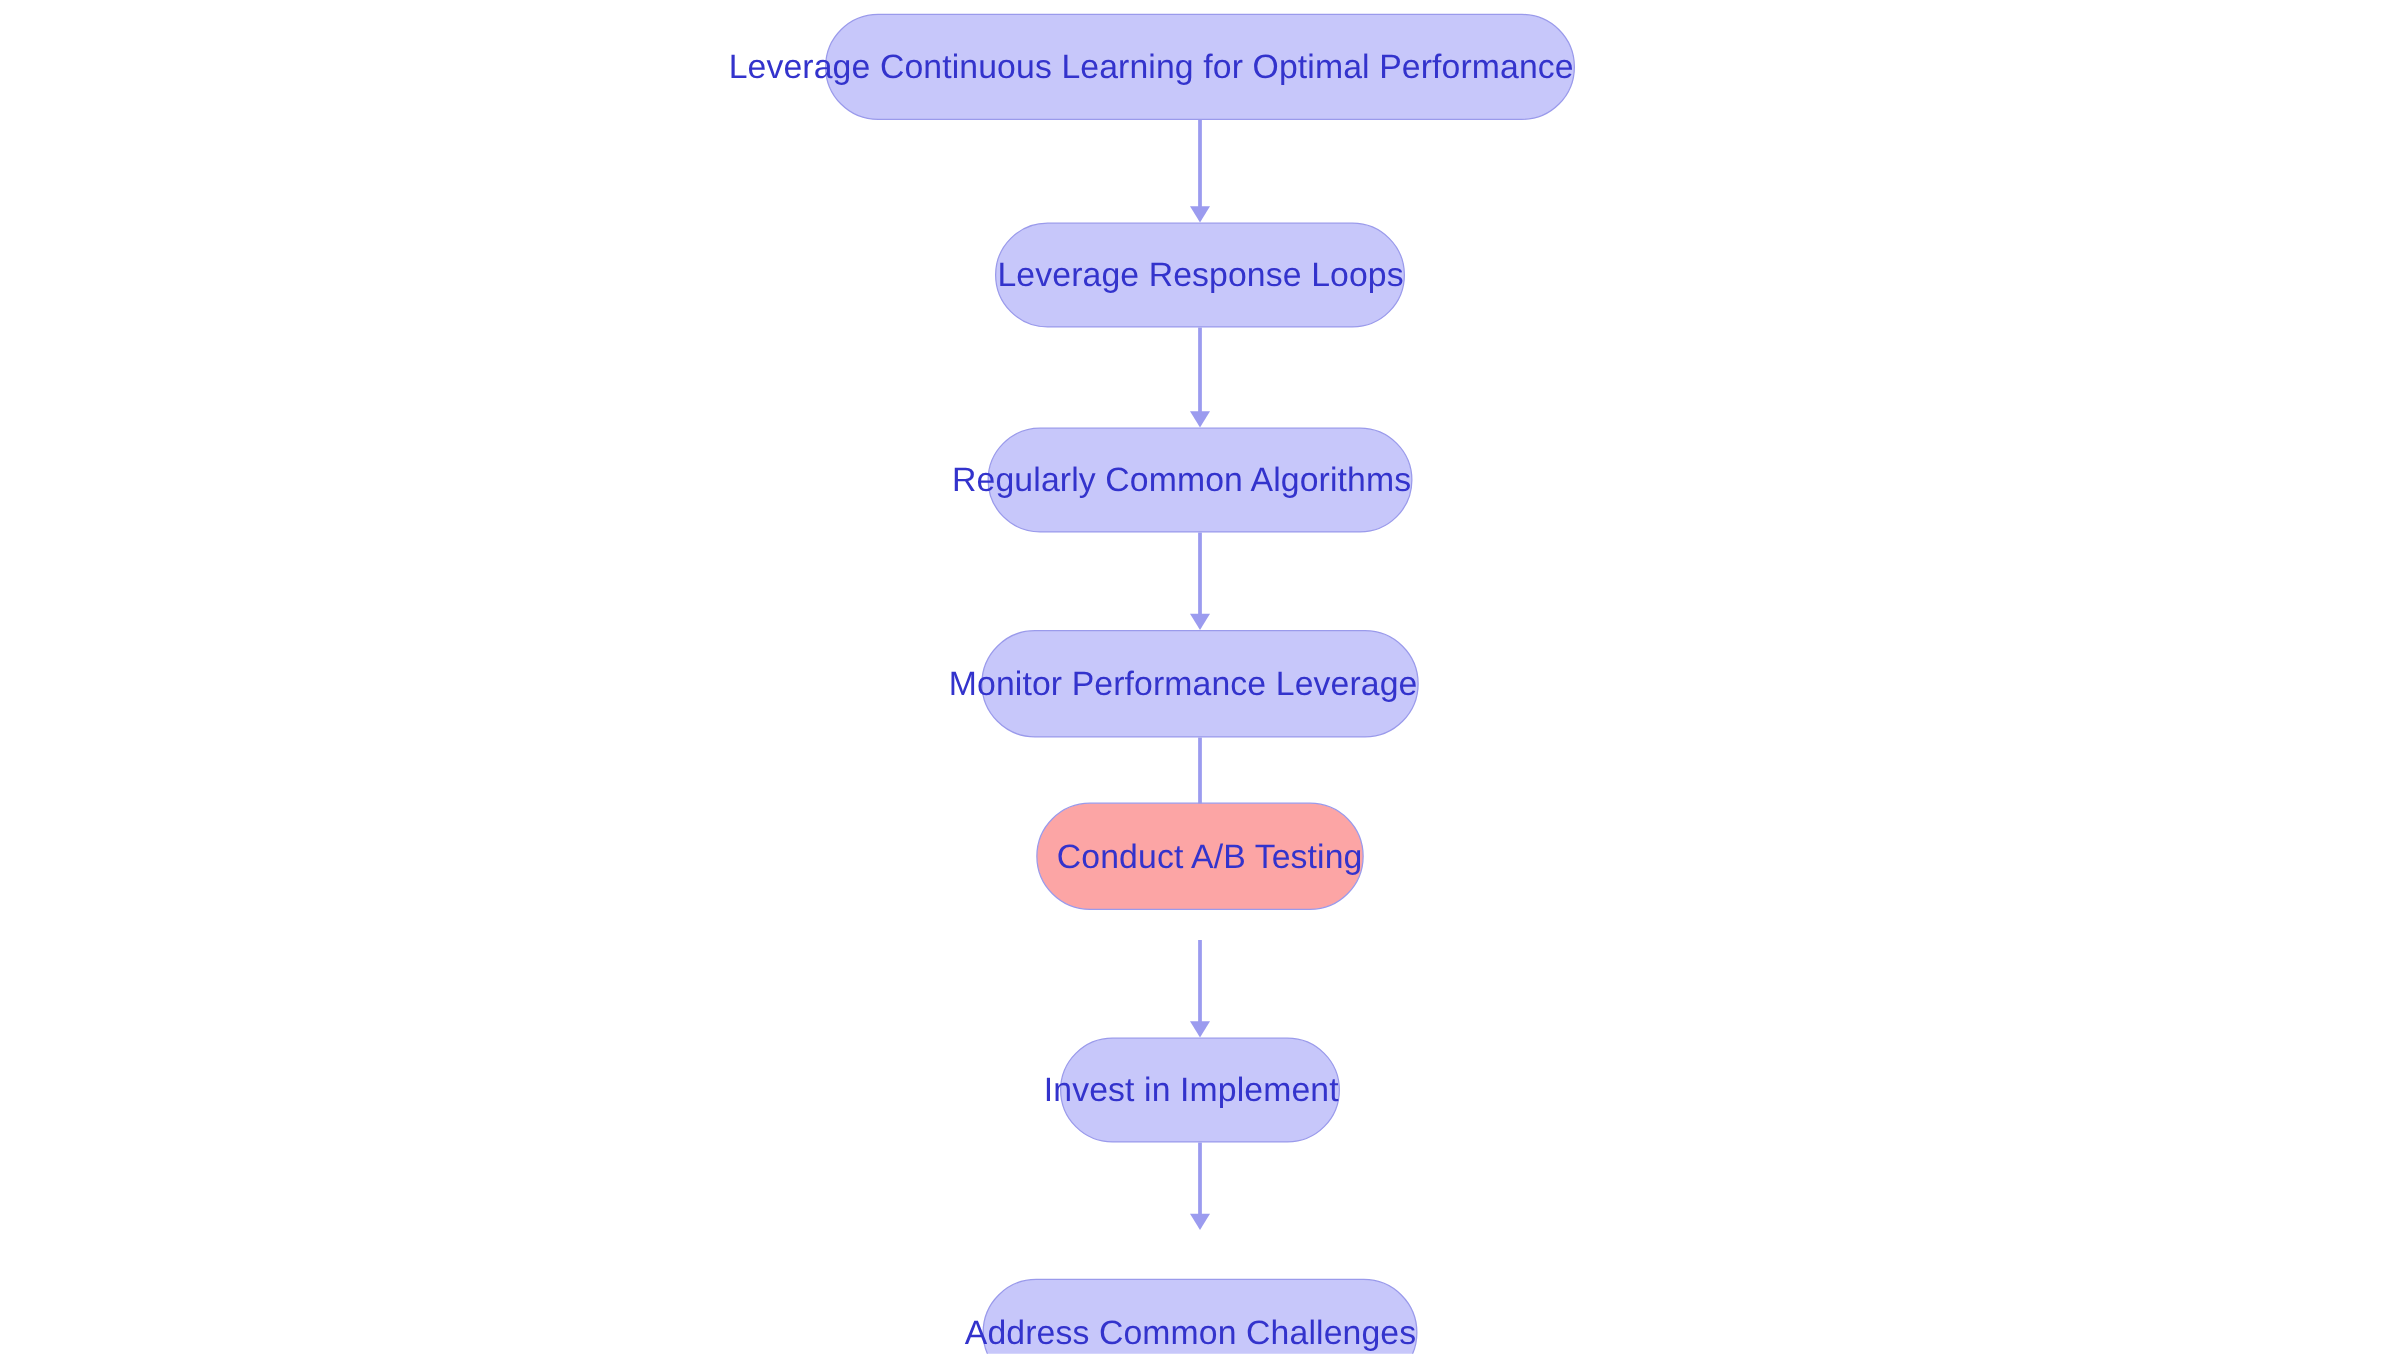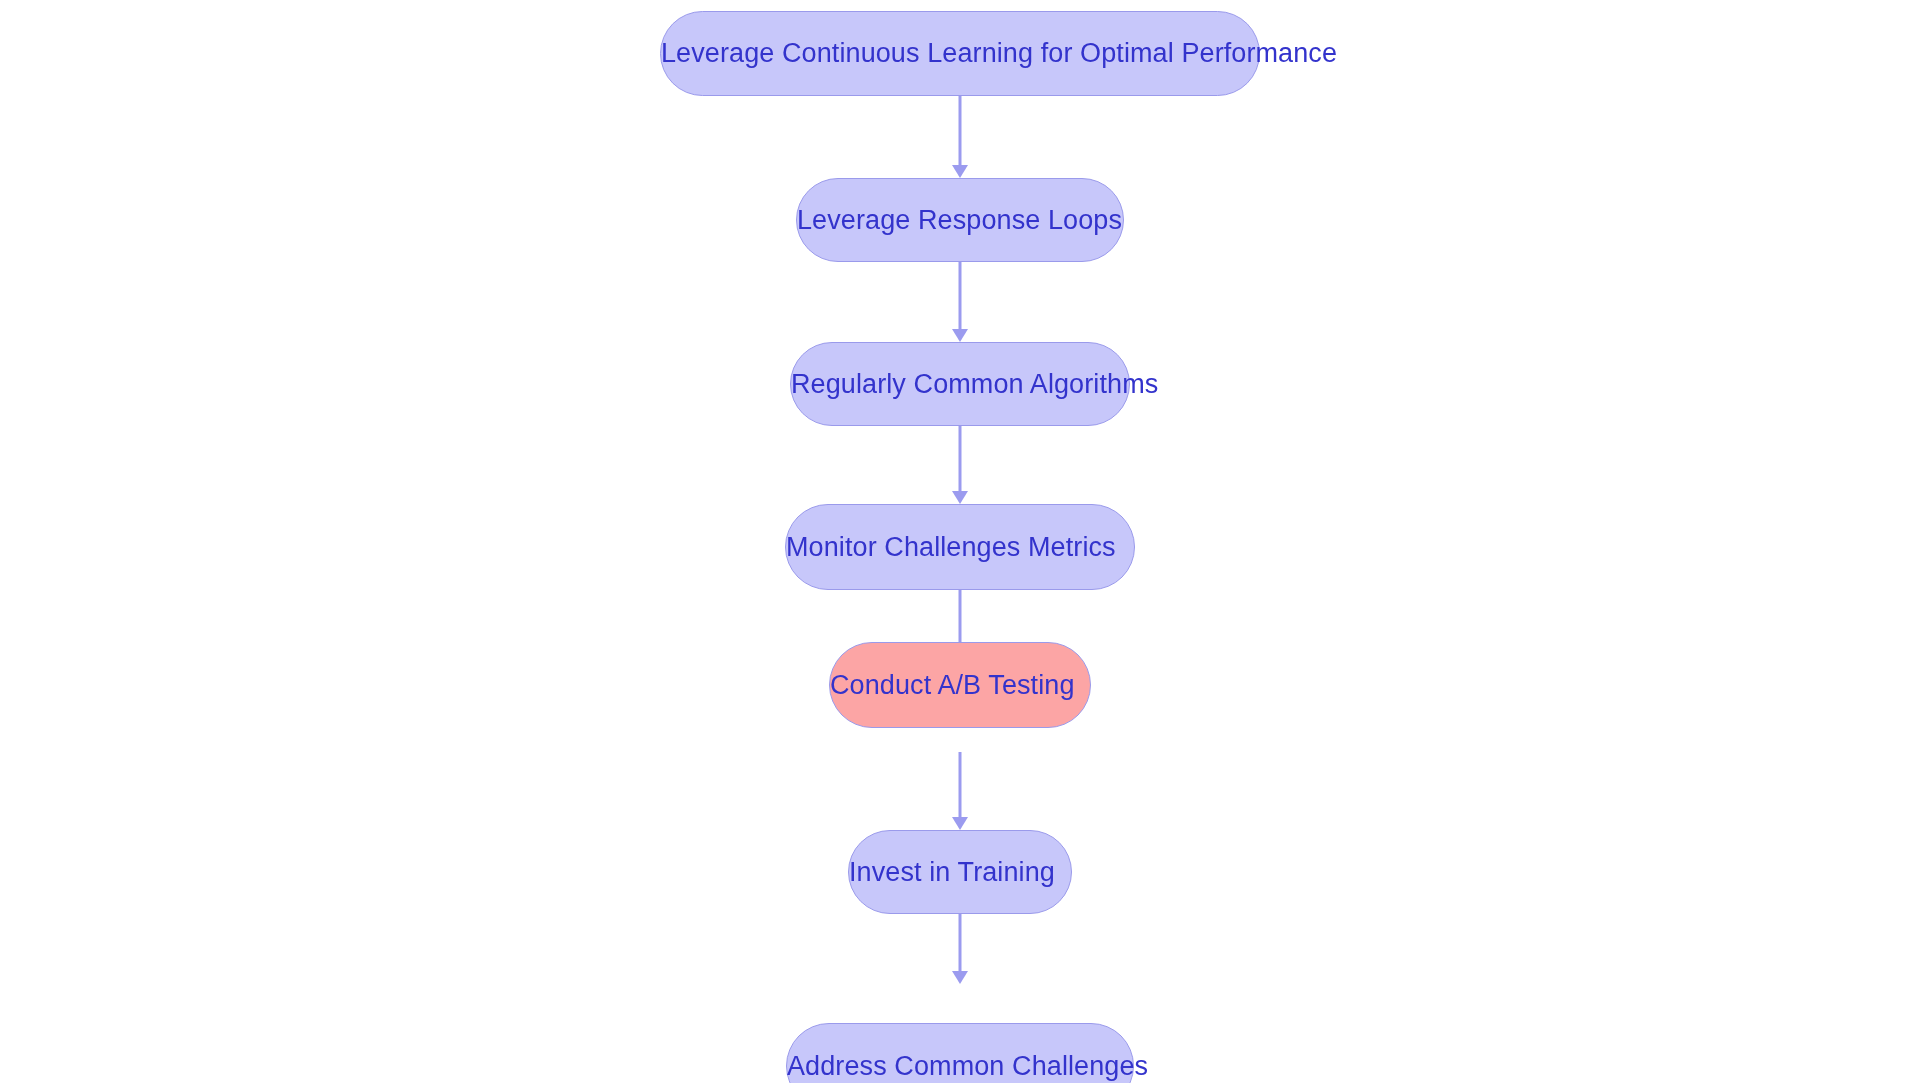--- a/index.html
+++ b/index.html
@@ -21,21 +21,21 @@
     height: 1083px;
     background: #ffffff;
   }
 
   
   .flow-node {
     position: absolute;
     box-sizing: border-box;
     display: flex;
     align-items: center;
-    justify-content: flex-start;
+    justify-content: flex-end;
     background: #c7c7fa;
     border: 1.4px solid #9a9aeb;
     border-radius: 999px;
     transform: translateX(-50%);
     color: #3333cc;
     white-space: nowrap;
   }
   .flow-node-label {
     color: #3333cc;
     font-family: "Liberation Sans", sans-serif;
@@ -108,25 +108,25 @@
       <div class="flow-node" style="left: 960px; top: 11px; width: 600px; height: 85px; background: rgb(199, 199, 250); border-color: rgb(154, 154, 235);">
         <span class="flow-node-label" style="color: rgb(51, 51, 204);">Leverage Continuous Learning for Optimal Performance</span>
       </div>
       <div class="flow-node" style="left: 960px; top: 178px; width: 328px; height: 84px; background: rgb(199, 199, 250); border-color: rgb(154, 154, 235);">
         <span class="flow-node-label" style="color: rgb(51, 51, 204);">Leverage Response Loops</span>
       </div>
       <div class="flow-node" style="left: 960px; top: 342px; width: 340px; height: 84px; background: rgb(199, 199, 250); border-color: rgb(154, 154, 235);">
         <span class="flow-node-label" style="color: rgb(51, 51, 204);">Regularly Common Algorithms</span>
       </div>
       <div class="flow-node" style="left: 960px; top: 504px; width: 350px; height: 86px; background: rgb(199, 199, 250); border-color: rgb(154, 154, 235);">
-        <span class="flow-node-label" style="color: rgb(51, 51, 204);">Monitor Challenges Metrics</span>
+        <span class="flow-node-label" style="color: rgb(51, 51, 204);">Monitor Performance Leverage</span>
       </div>
       <div class="flow-node" style="left: 960px; top: 642px; width: 262px; height: 86px; background: #fca5a5; border-color: rgb(154, 154, 235);">
         <span class="flow-node-label" style="color: rgb(51, 51, 204);">Conduct A/B Testing</span>
       </div>
       <div class="flow-node" style="left: 960px; top: 830px; width: 224px; height: 84px; background: rgb(199, 199, 250); border-color: rgb(154, 154, 235);">
-        <span class="flow-node-label" style="color: rgb(51, 51, 204);">Invest in Training</span>
+        <span class="flow-node-label" style="color: rgb(51, 51, 204);">Invest in Implement</span>
       </div>
       <div class="flow-node" style="left: 960px; top: 984px; width: 348px; height: 86px; background: rgb(199, 199, 250); border-color: rgb(154, 154, 235); margin-top: 39px;">
         <span class="flow-node-label" style="color: rgb(51, 51, 204);">Address Common Challenges</span>
       </div>
     </div>
 </div>
 
 </body></html>

